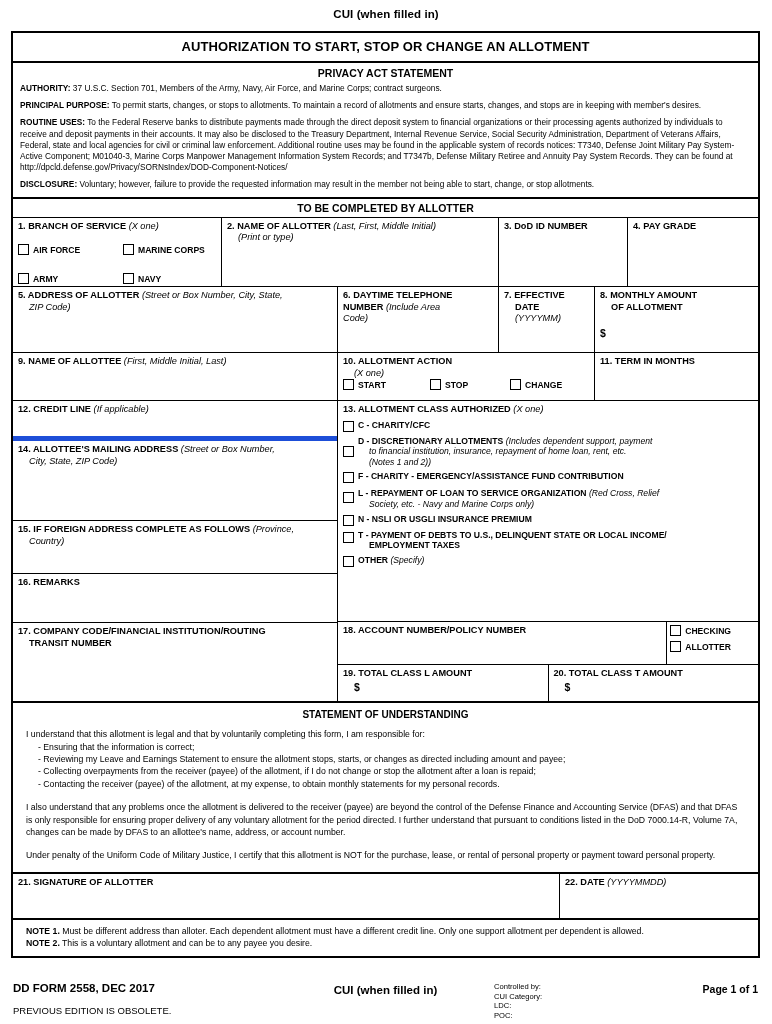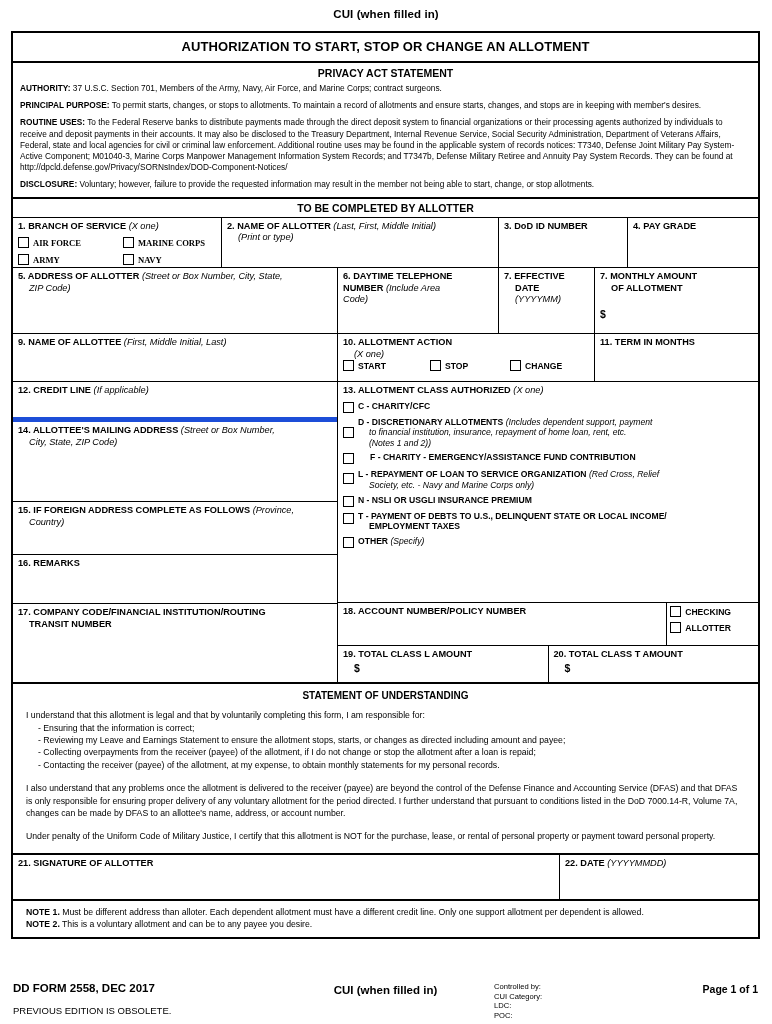--- a/index.html
+++ b/index.html
@@ -132,25 +132,24 @@
   .cb-item {
     display: flex;
     align-items: center;
     font-size: 8.6px;
     font-weight: bold;
   }
   .cb-item .cb { margin-right: 4px; }
 
   
   .branch-grid {
-    margin-top: 5px;
+    margin-top: 12px;
     display: grid;
     grid-template-columns: 105px auto;
-    row-gap: 6px;
-    font-family: Liberation Serif, serif;
+    row-gap: 18px;
   }
 
   
   .dollar {
     font-size: 10.5px;
     font-weight: bold;
     margin-top: 14px;
     display: block;
   }
 
@@ -325,21 +324,21 @@
         <div class="lbl"><i>Code)</i></div>
       </div>
 
       <div class="cell bl" style="width:96px;">
         <div class="lbl">7. EFFECTIVE</div>
         <div class="lbl" style="padding-left:11px;">DATE</div>
         <div class="lbl" style="padding-left:11px;"><i>(YYYYMM)</i></div>
       </div>
 
       <div class="cell bl" style="width:164px;">
-        <div class="lbl">7. MONTHLY AMOUNT</div>
+        <div class="lbl">8. MONTHLY AMOUNT</div>
         <div class="lbl" style="padding-left:11px;">OF ALLOTMENT</div>
         <span class="dollar">$</span>
       </div>
     </div>
 
     <div class="row b-bot">
       <div class="cell" style="width:324px;height:47px;">
         <div class="lbl">
           <span>9. NAME OF ALLOTTEE</span>
           <i>(First, Middle Initial, Last)</i>
@@ -418,21 +417,21 @@
 
             <div class="class-item align-mid" style="margin-bottom:4px;">
               <span class="cb"></span>
               <span class="class-txt">
                 <span>D - DISCRETIONARY ALLOTMENTS</span><i> (Includes dependent support, payment</i>
                 <i class="ind">to financial institution, insurance, repayment of home loan, rent, etc.</i>
                 <i class="ind">(Notes 1 and 2))</i>
               </span>
             </div>
 
-            <div class="class-item" style="margin-bottom:5px;gap:12px;">
+            <div class="class-item" style="margin-bottom:5px;">
               <span class="cb"></span>
               <span class="class-txt"><span>F - CHARITY - EMERGENCY/ASSISTANCE FUND CONTRIBUTION</span></span>
             </div>
 
             <div class="class-item" style="margin-bottom:4px;">
               <span class="cb" style="margin-top:4px;"></span>
               <span class="class-txt">
                 <span>L - REPAYMENT OF LOAN TO SERVICE ORGANIZATION</span><i> (Red Cross, Relief</i>
                 <i class="ind">Society, etc. - Navy and Marine Corps only)</i>
               </span>

